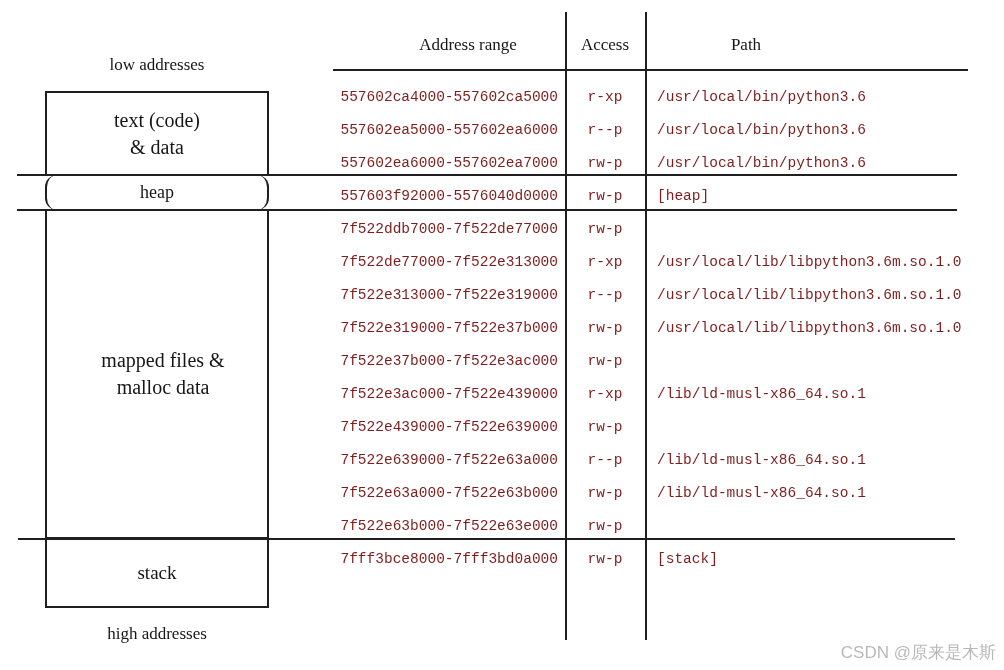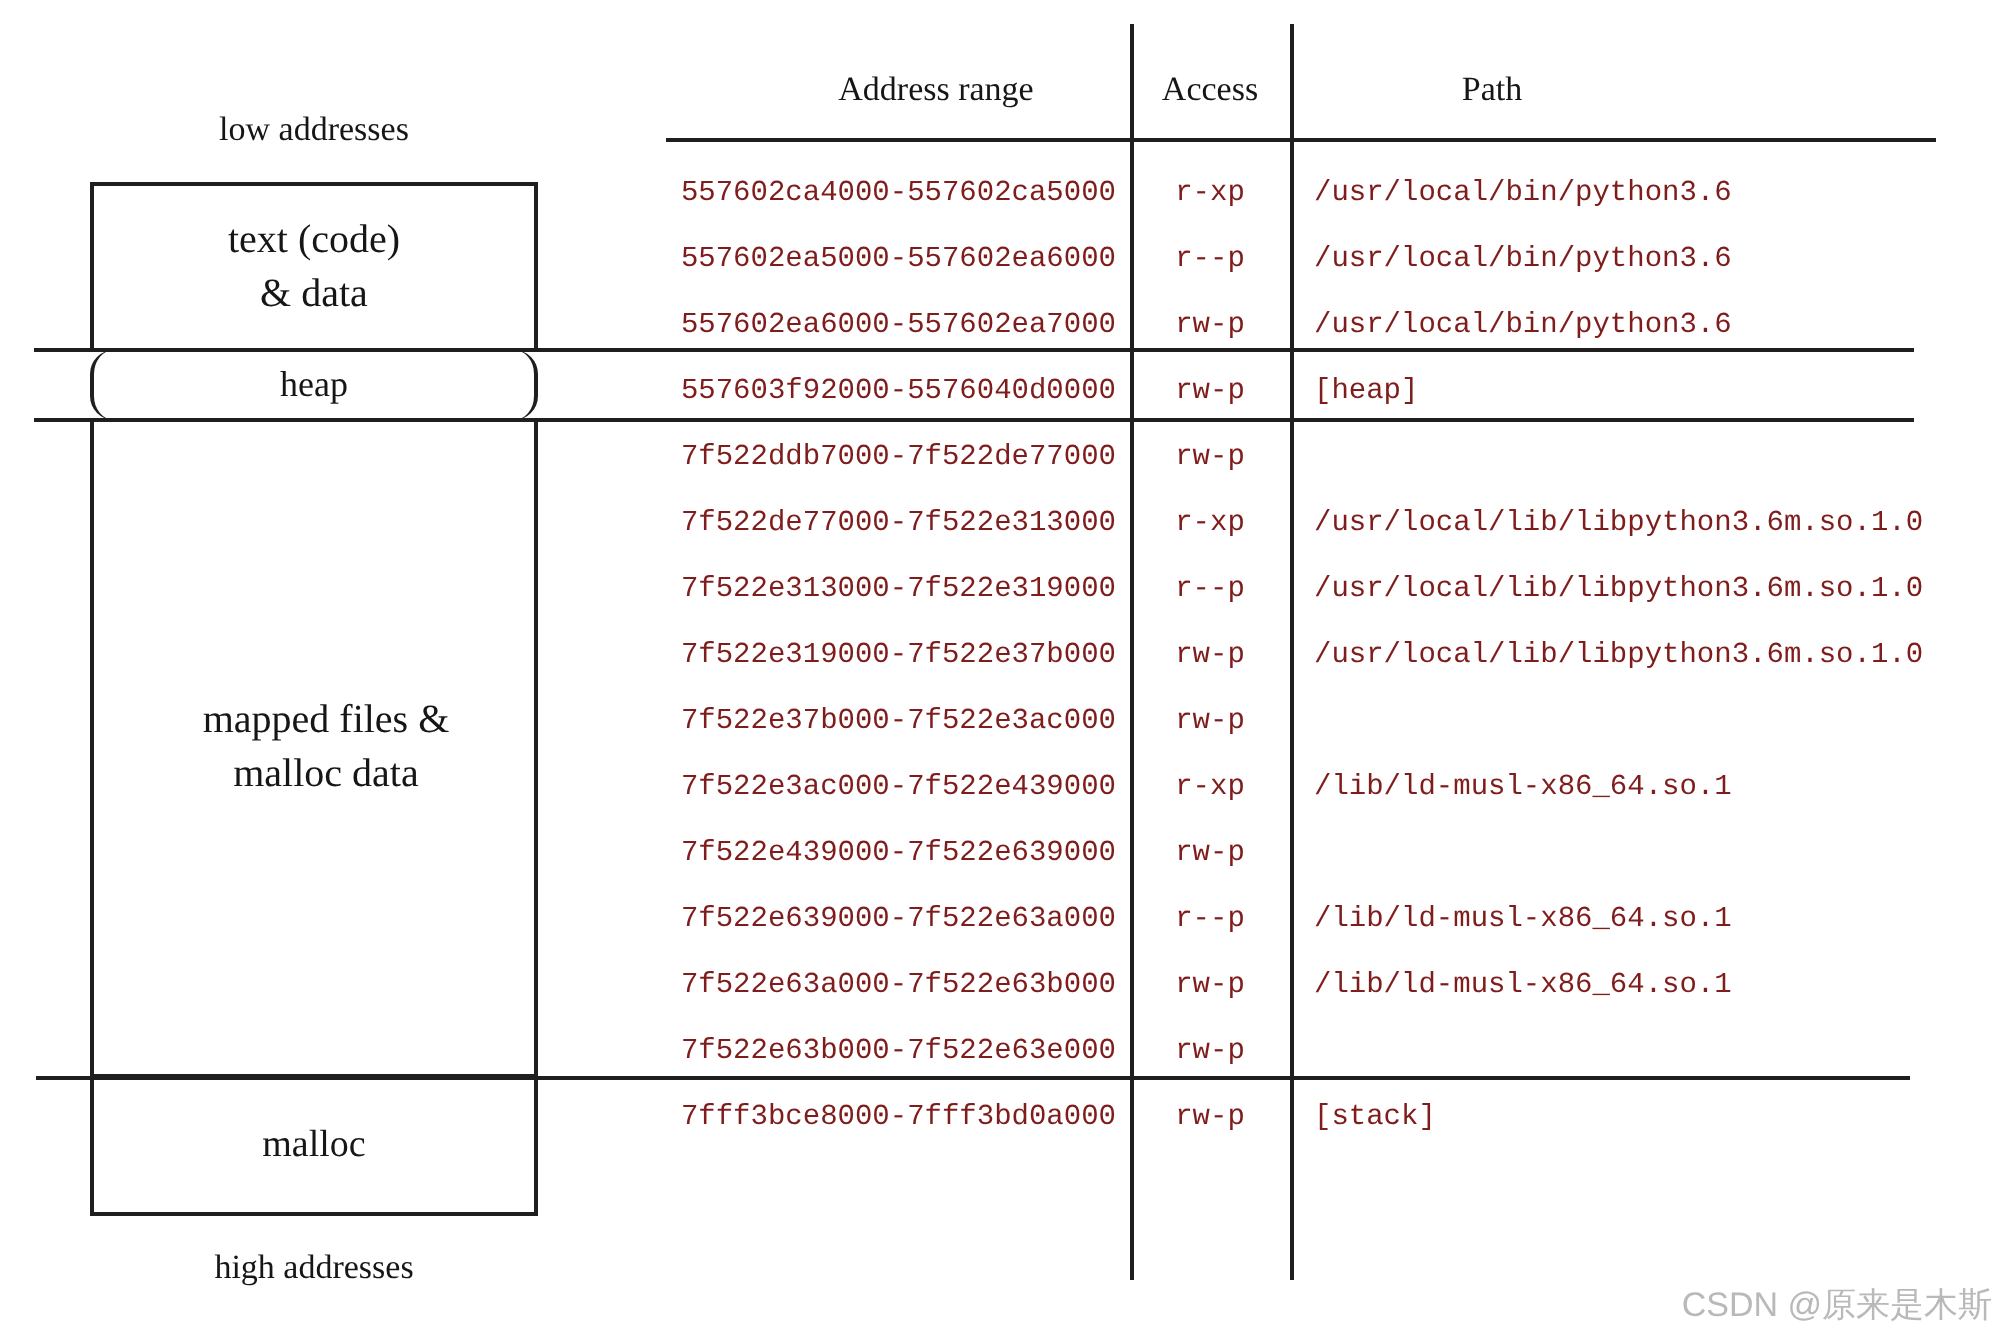--- a/index.html
+++ b/index.html
@@ -69,21 +69,21 @@
   </div>
 
   <div class="box" id="mapped-box">
     <div>
       <span>mapped files &amp;</span><br>
       <span>malloc data</span>
     </div>
   </div>
 
   <div class="box" id="stack-box">
-    <span>malloc</span>
+    <span>stack</span>
   </div>
 
   <div class="map-label" id="high-label">high addresses</div>
 
   <div class="th" id="th-address">Address range</div>
   <div class="th" id="th-access">Access</div>
   <div class="th" id="th-path">Path</div>
 
   <div id="table-rows">
       <div class="t-row">

